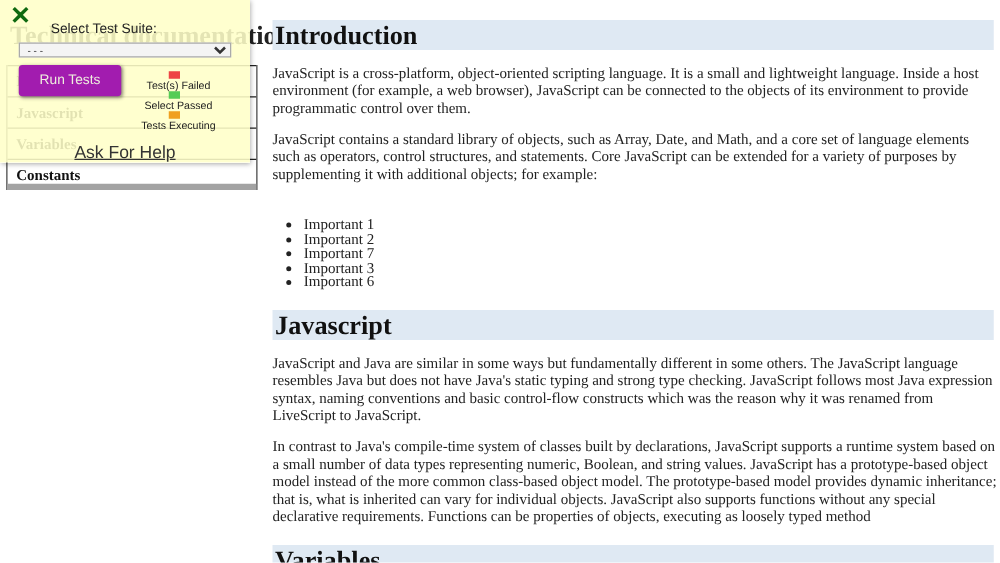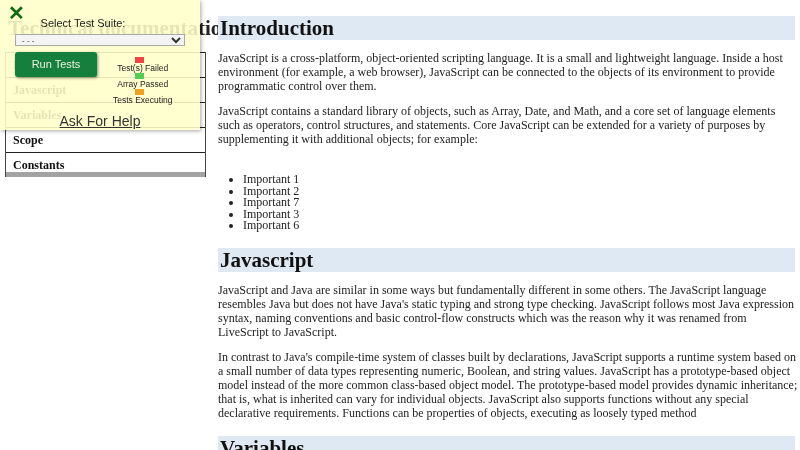--- a/index.html
+++ b/index.html
@@ -56,40 +56,39 @@
     #test-popup select {
       position: absolute; left: 15px; top: 34px; width: 170px; height: 12px;
       font-size: 8px; border: 1px solid #aaa; background: #f4f4f4; color: #333;
       padding: 0 2px; line-height: 10px;
     }
     #test-popup .btn {
       position: absolute; left: 15px; width: 82px; height: 25px; border-radius: 3px;
       color: #eeeedd; font-size: 11px; text-align: center; line-height: 25px;
       box-shadow: 1px 1px 3px rgba(0,0,0,0.45); cursor: pointer;
     }
-    #test-popup .btn-run { top: 52px; background: #15803d; }
+    #test-popup .btn-run { top: 52px; background: #a21caf; }
     #test-popup .btn-tests { top: 83px; background: #98978a; }
     #test-popup .legend { position: absolute; left: 113px; top: 57px; }
     #test-popup .legend-row { height: 16px; display: flex; align-items: center; font-size: 8.5px; flex-direction: column; }
     #test-popup .swatch { width: 9px; height: 9px; margin-right: 6px; }
     #test-popup .help-link {
       position: absolute; left: 0; width: 200px; top: 113px; text-align: center;
       font-size: 14px; text-decoration: underline; color: #333; cursor: pointer;
     }
   </style>
 </head>
 <body>
 
 <nav id="navbar">
   <div class="nav-title">Technical documentation</div>
   <ul>
     <li>Introduction</li>
     <li>Javascript</li>
     <li>Variables</li>
-    <li>Scope</li>
     <li>Constants</li>
   </ul>
 </nav>
 
 <main id="main-doc">
   <section class="main-section">
     <header>Introduction</header>
     <p>JavaScript is a cross-platform, object-oriented scripting language. It is a small and lightweight language. Inside a host environment (for example, a web browser), JavaScript can be connected to the objects of its environment to provide programmatic control over them.</p>
     <p>JavaScript contains a standard library of objects, such as Array, Date, and Math, and a core set of language elements such as operators, control structures, and statements. Core JavaScript can be extended for a variety of purposes by supplementing it with additional objects; for example:</p>
     <ul>
@@ -120,21 +119,21 @@
     <option>- - -</option>
   </select>
   <div class="btn btn-run">Run Tests</div>
   <div class="legend">
     <div class="legend-row">
       <span class="swatch" style="background:#ee4444"></span>
       <span>Test(s) Failed</span>
     </div>
     <div class="legend-row">
       <span class="swatch" style="background:#55cc55"></span>
-      <span>Array Passed</span>
+      <span>Select Passed</span>
     </div>
     <div class="legend-row">
       <span class="swatch" style="background:#f0a020"></span>
       <span>Tests Executing</span>
     </div>
   </div>
   <div class="help-link">Ask For Help</div>
 </div>
 
 </body></html>

